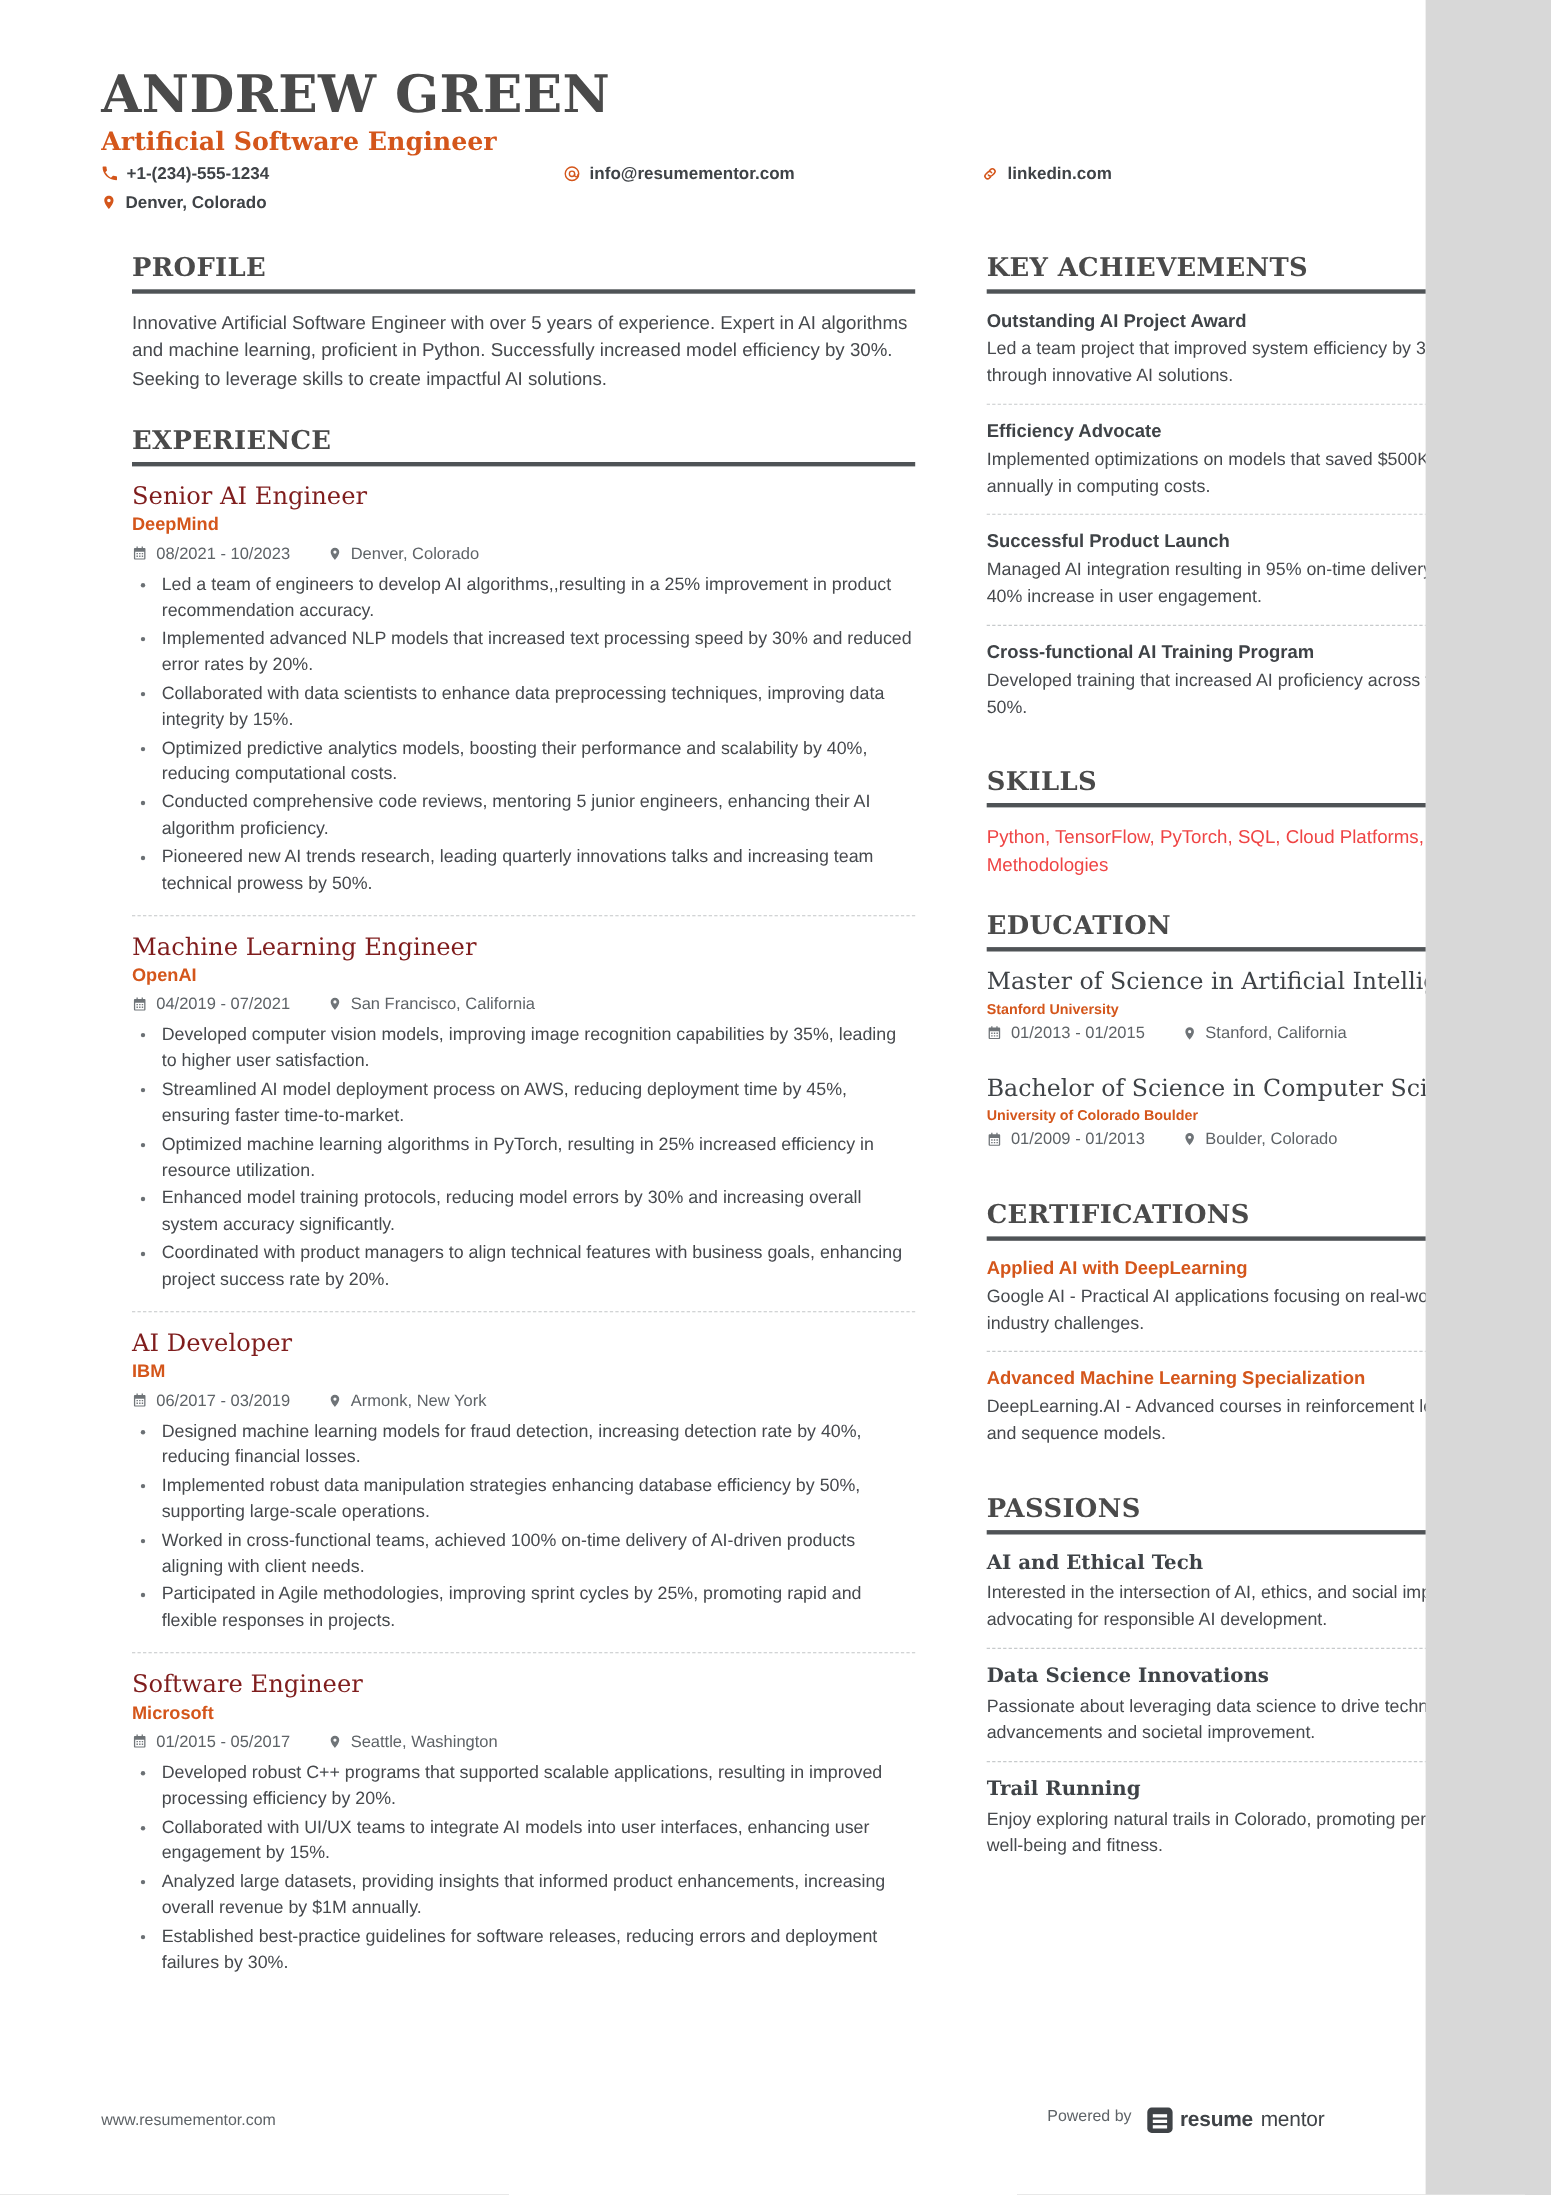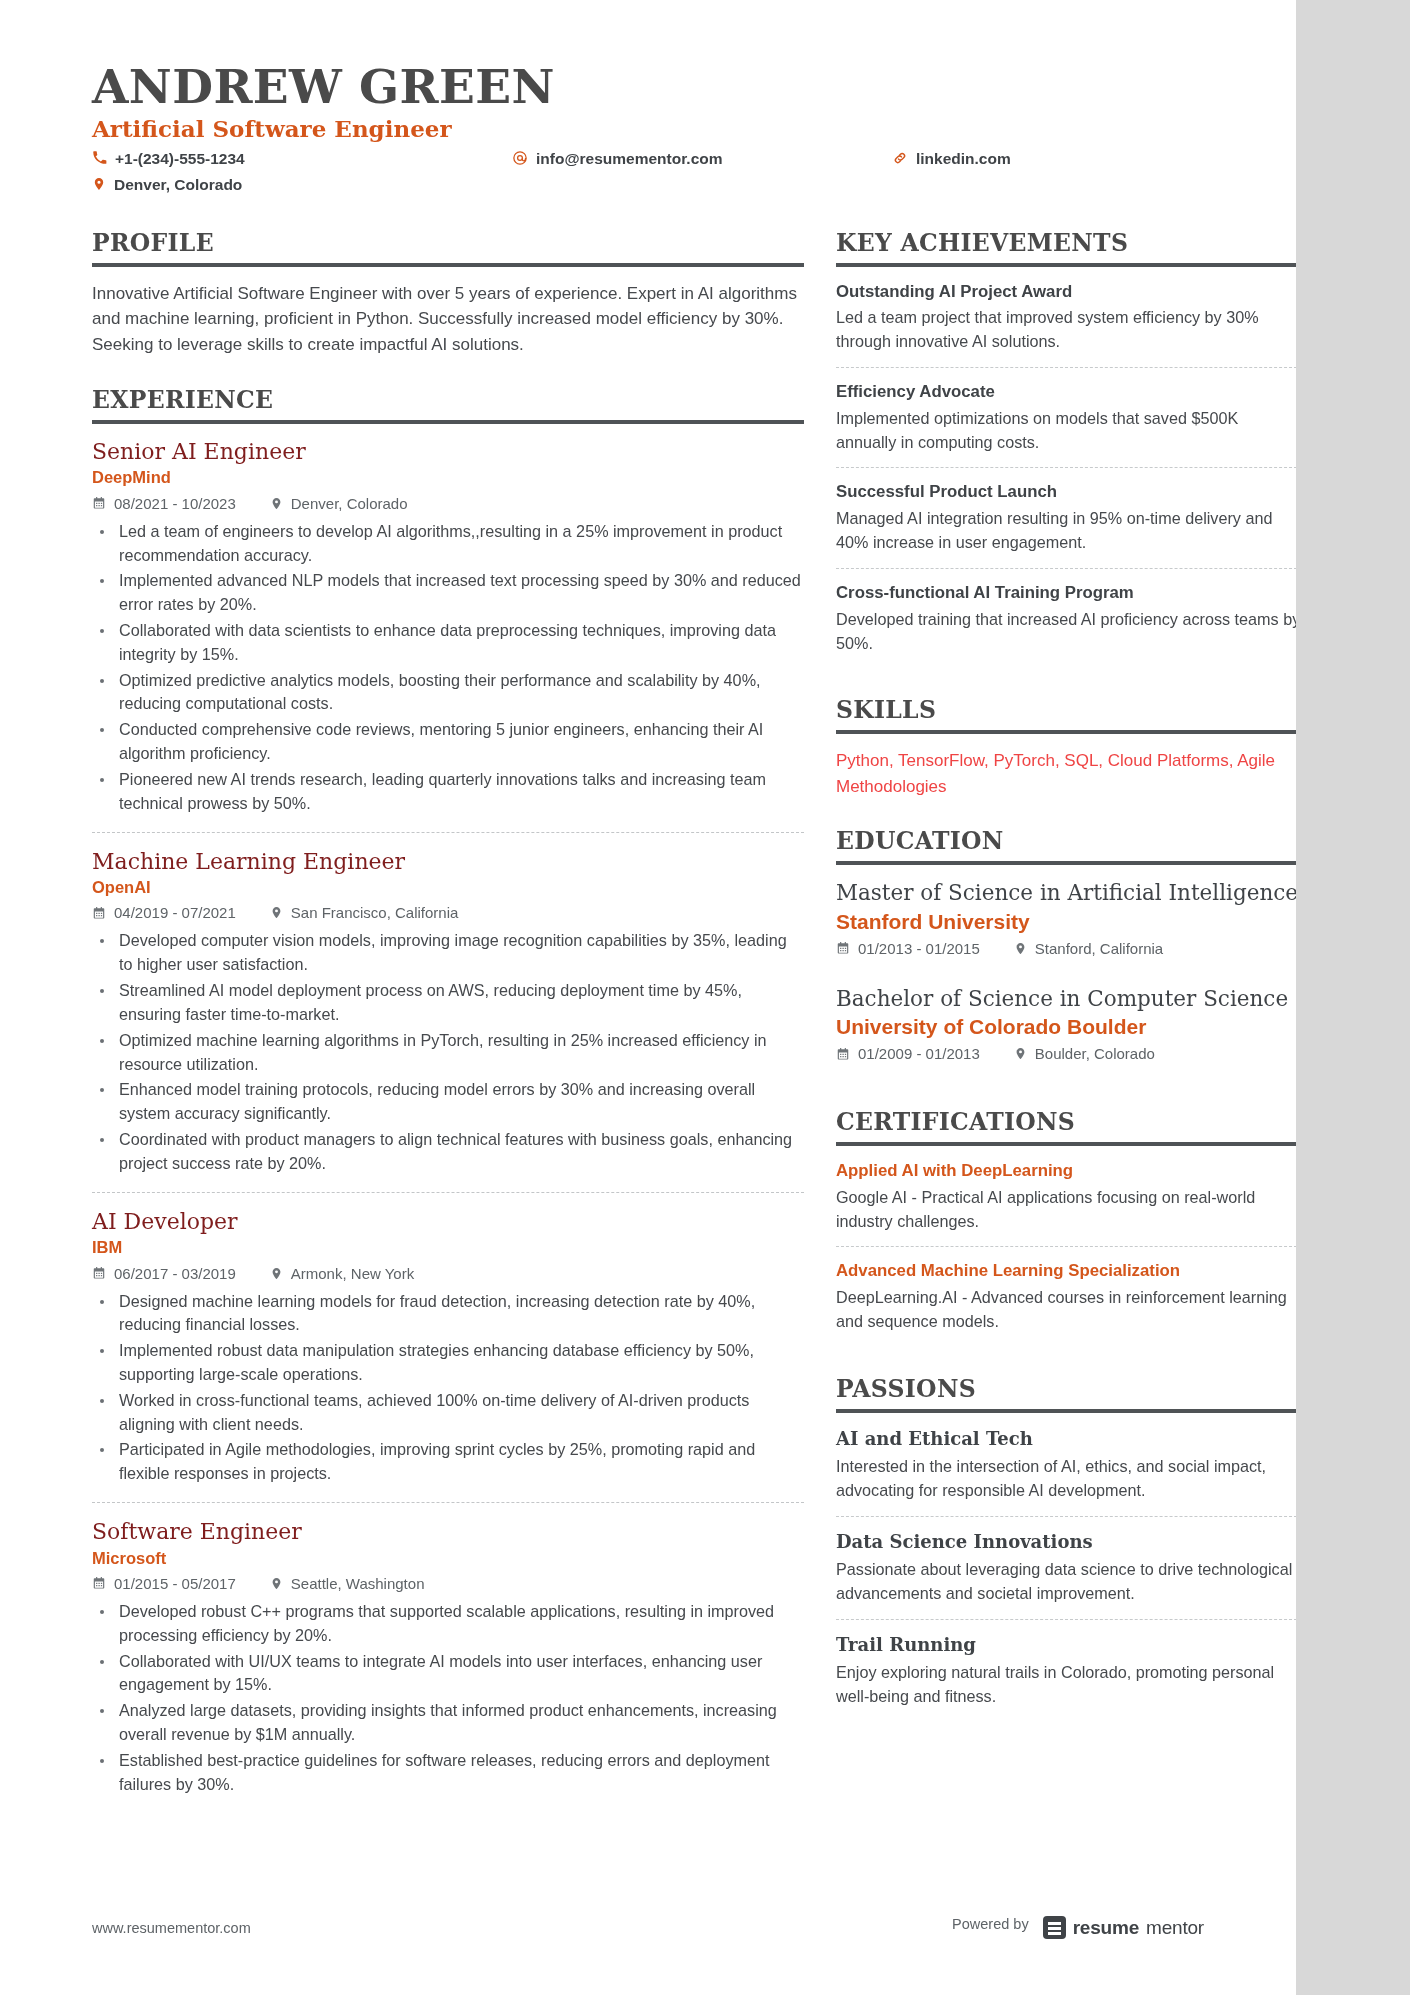--- a/index.html
+++ b/index.html
@@ -60,21 +60,22 @@
     flex: 0 0 auto;
     position: relative;
     top: 1px;
   }
   .contact-item .ic svg { display: block; }
 
   
   .columns {
     display: flex;
     margin-top: 36px;
-    gap: 32px;
+    gap: 65px;
+    margin-left: 28px;
   }
   .col-left  { width: 712px; flex: 0 0 712px; }
   .col-right { width: 466px; flex: 0 0 466px; }
 
   
   .sec-head {
     font-family: "DejaVu Serif", serif;
     font-weight: 700;
     font-size: 23.5px;
     letter-spacing: 0.3px;
@@ -193,21 +194,21 @@
   
   .edu-degree {
     font-family: "DejaVu Serif", serif;
     font-weight: 400;
     font-size: 21.5px;
     color: #3f4347;
     line-height: 1.28;
     margin: 0 0 3px 0;
   }
   .edu-school {
-    font-size: 21px;
+    font-size: 13px;
     font-weight: 700;
     color: #d4561b;
     margin: 0 0 6px 0;
   }
   .edu-entry { padding-bottom: 10px; }
   .edu-entry + .edu-entry { padding-top: 10px; }
 
   .skills-text {
     font-size: 17px;
     line-height: 1.5;

